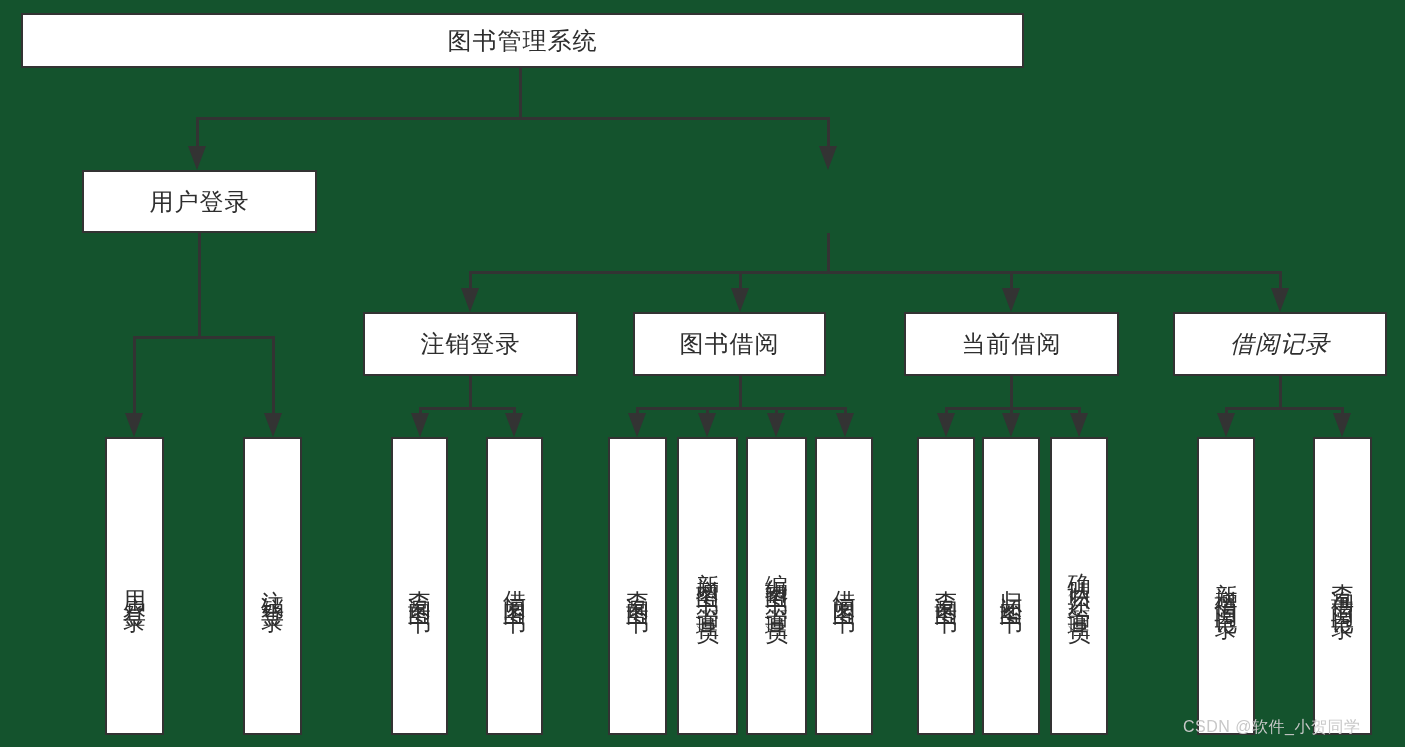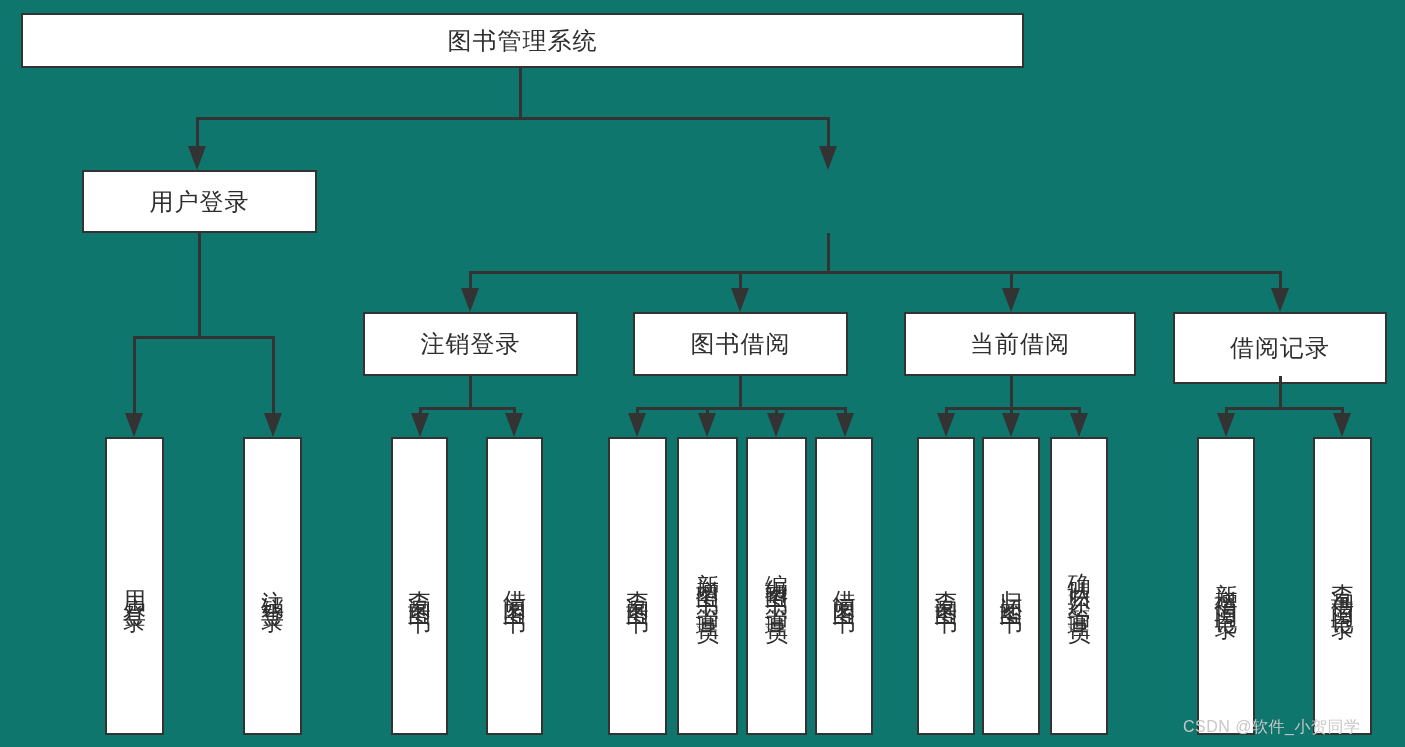--- a/index.html
+++ b/index.html
@@ -1,17 +1,17 @@
 <!DOCTYPE html>
 <html><head>
 <meta charset="utf-8">
 <style>
   html,body{margin:0;padding:0;background:#ffffff;}
   #canvas{
-    position:relative;width:1405px;height:747px;background:#0f766e;overflow:hidden;
+    position:relative;width:1405px;height:747px;background:#14532d;overflow:hidden;
     font-family:"Liberation Sans",sans-serif;color:#2e2e2e;
   }
   .box{
     position:absolute;box-sizing:border-box;border:2.5px solid #333333;background:#ffffff;
     display:flex;align-items:center;justify-content:center;text-align:center;
   }
   .hlabel{font-size:24px;letter-spacing:1px;white-space:nowrap;}
   .vbox .vtext{
     writing-mode:vertical-rl;text-orientation:mixed;
     font-size:23px;letter-spacing:7px;line-height:1;white-space:nowrap;
@@ -62,27 +62,27 @@
   <div class="vl" style="left:1009.5px;top:272px;height:20px;"></div>
   <div class="vl" style="left:1278.5px;top:272px;height:20px;"></div>
   <div class="arrow" style="left:461px;top:288px;"></div>
   <div class="arrow" style="left:731px;top:288px;"></div>
   <div class="arrow" style="left:1002px;top:288px;"></div>
   <div class="arrow" style="left:1271px;top:288px;"></div>
 
   <div class="box" style="left:363px;top:312px;width:215px;height:64px;">
     <span class="hlabel">注销登录</span>
   </div>
-  <div class="box" style="left:633px;top:312px;width:215px;height:64px;">
+  <div class="box" style="left:633px;top:312px;width:193px;height:64px;">
     <span class="hlabel">图书借阅</span>
   </div>
-  <div class="box" style="left:904px;top:312px;width:232px;height:64px;">
+  <div class="box" style="left:904px;top:312px;width:215px;height:64px;">
     <span class="hlabel">当前借阅</span>
   </div>
-  <div class="box" style="left:1173px;top:312px;width:214px;height:72px;">
+  <div class="box" style="left:1173px;top:312px;width:214px;height:64px;font-style:italic;">
     <span class="hlabel">借阅记录</span>
   </div>
 
   <div class="vl" style="left:468.5px;top:376px;height:32px;"></div>
   <div class="hl" style="left:418.5px;top:406.5px;width:97px;"></div>
   <div class="vl" style="left:418.5px;top:408px;height:9px;"></div>
   <div class="vl" style="left:512.5px;top:408px;height:9px;"></div>
   <div class="arrow" style="left:411px;top:413px;"></div>
   <div class="arrow" style="left:505px;top:413px;"></div>
 

